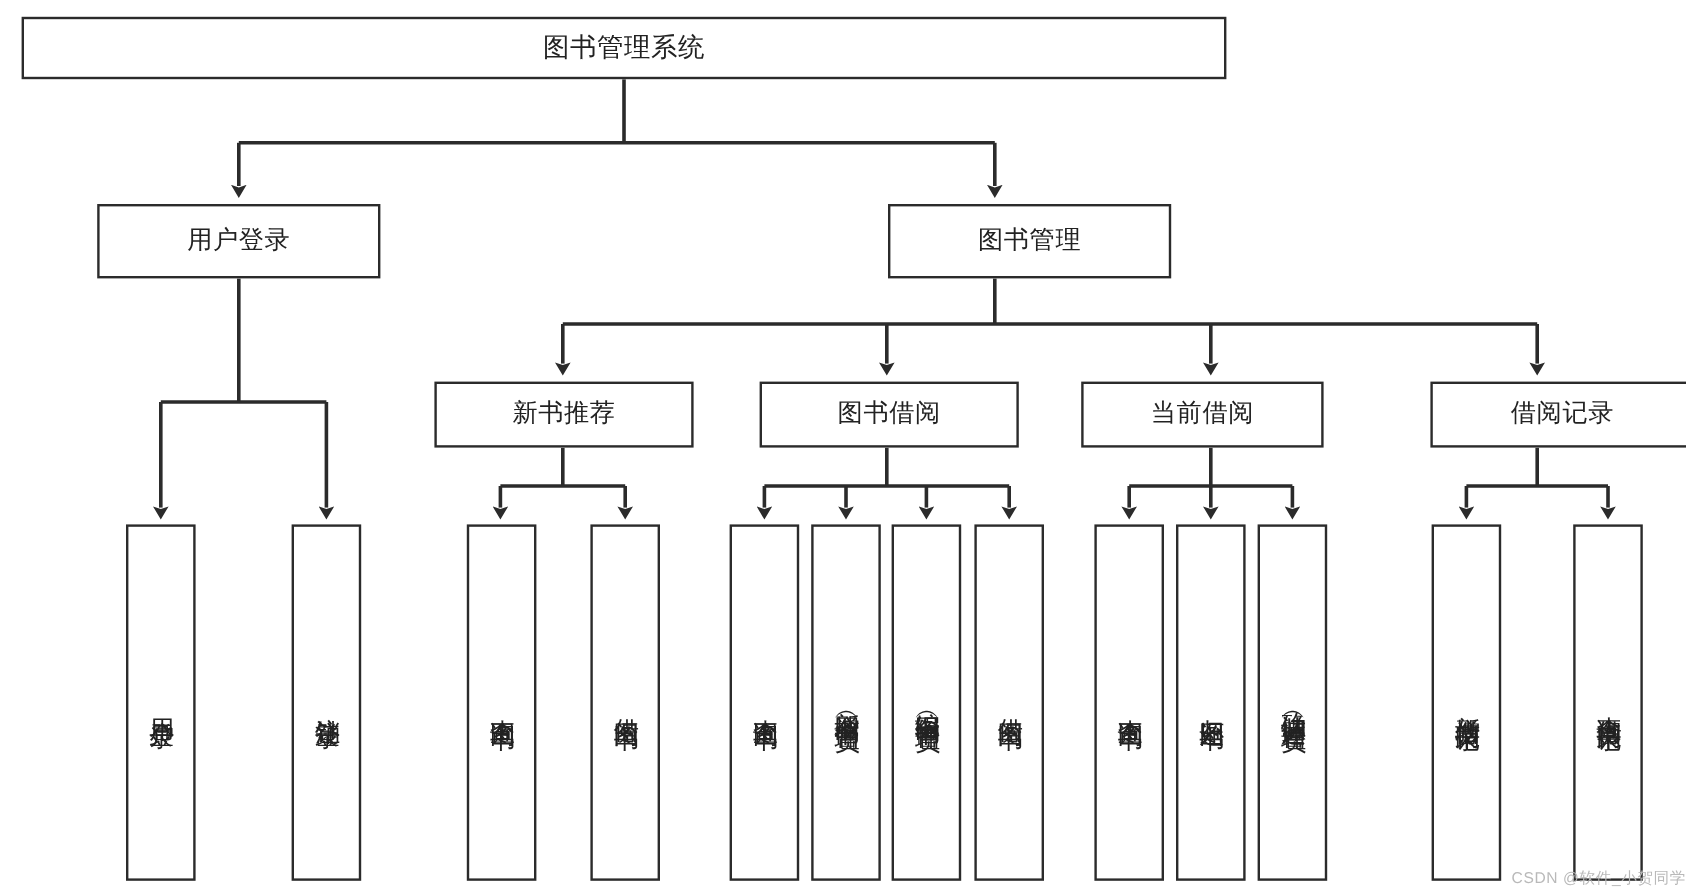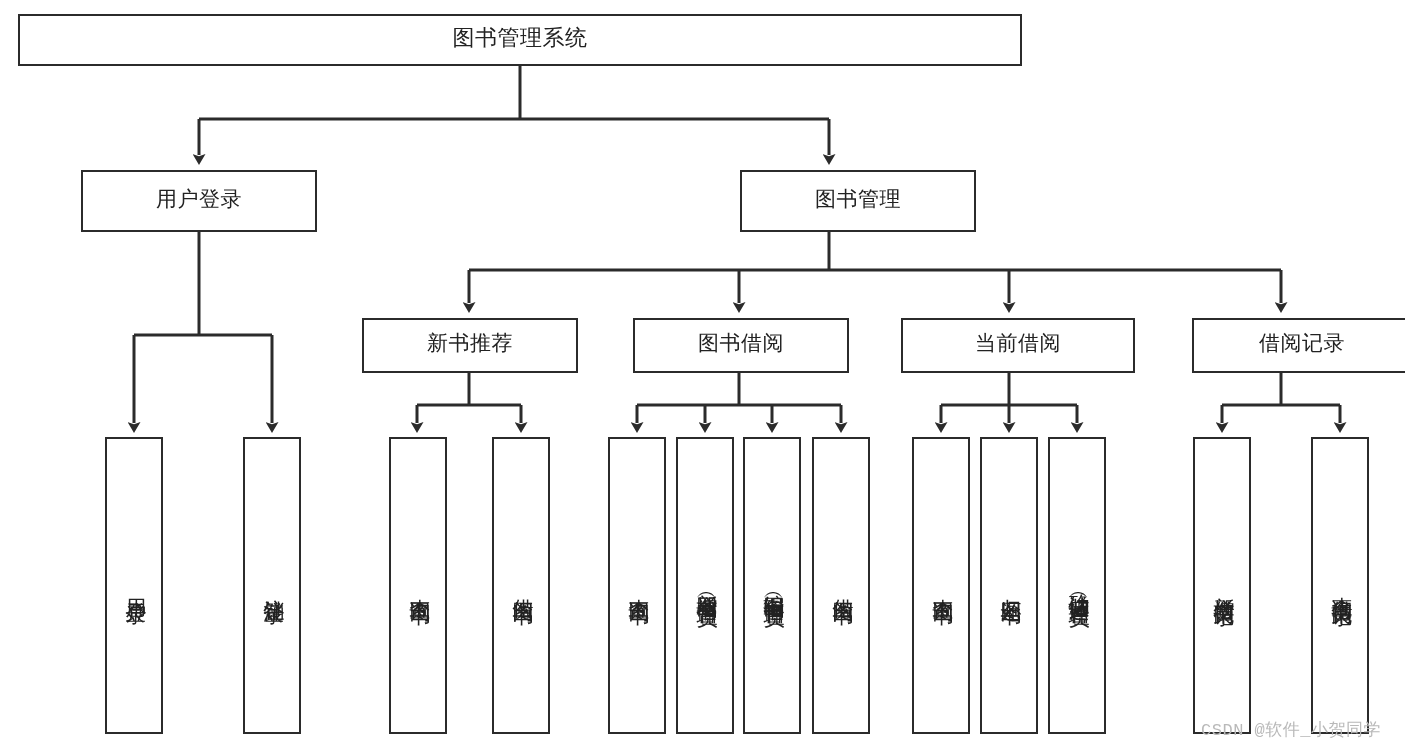--- a/index.html
+++ b/index.html
@@ -9,21 +9,20 @@
   }
   body {
     font-family: "Liberation Sans", "DejaVu Sans", sans-serif;
   }
   #canvas {
     position: relative;
     width: 1405px;
     height: 747px;
     background: #ffffff;
     overflow: hidden;
-    font-family: Liberation Mono, monospace;
   }
   svg#wires {
     position: absolute;
     left: 0;
     top: 0;
     width: 1405px;
     height: 747px;
     pointer-events: none;
   }
   .node {
@@ -56,23 +55,23 @@
   .node.vert .label {
     writing-mode: vertical-rl;
     text-orientation: upright;
     font-size: 21px;
     line-height: 1.04;
     letter-spacing: 2px;
     max-height: 272px;
   }
   .watermark {
     position: absolute;
-    right: 24px;
+    right: 0;
     bottom: 6px;
-    font-size: 17px;
+    font-size: 13px;
     color: #b9b9b9;
     letter-spacing: 0.5px;
     user-select: none;
   }
 </style>
 </head>
 <body>
 
 <div id="canvas">
 
@@ -136,21 +135,21 @@
   <div class="node horiz" style="left:740px; top:170px; width:236px; height:62px;">
     <span class="label">图书管理</span>
   </div>
 
   <div class="node horiz" style="left:362px; top:318px; width:216px; height:55px;">
     <span class="label">新书推荐</span>
   </div>
   <div class="node horiz" style="left:633px; top:318px; width:216px; height:55px;">
     <span class="label">图书借阅</span>
   </div>
-  <div class="node horiz" style="left:901px; top:318px; width:234px; height:55px;align-items:center;">
+  <div class="node horiz" style="left:901px; top:318px; width:202px; height:55px;align-items:center;">
     <span class="label">当前借阅</span>
   </div>
   <div class="node horiz" style="left:1170px; top:318px; width:220px; height:55px;margin-left:22px;">
     <span class="label">借阅记录</span>
   </div>
 
   <div class="node vert" style="left:105px; top:437px; width:58px; height:297px;">
     <span class="label">用户登录</span>
   </div>
   <div class="node vert" style="left:243px; top:437px; width:58px; height:297px;">

